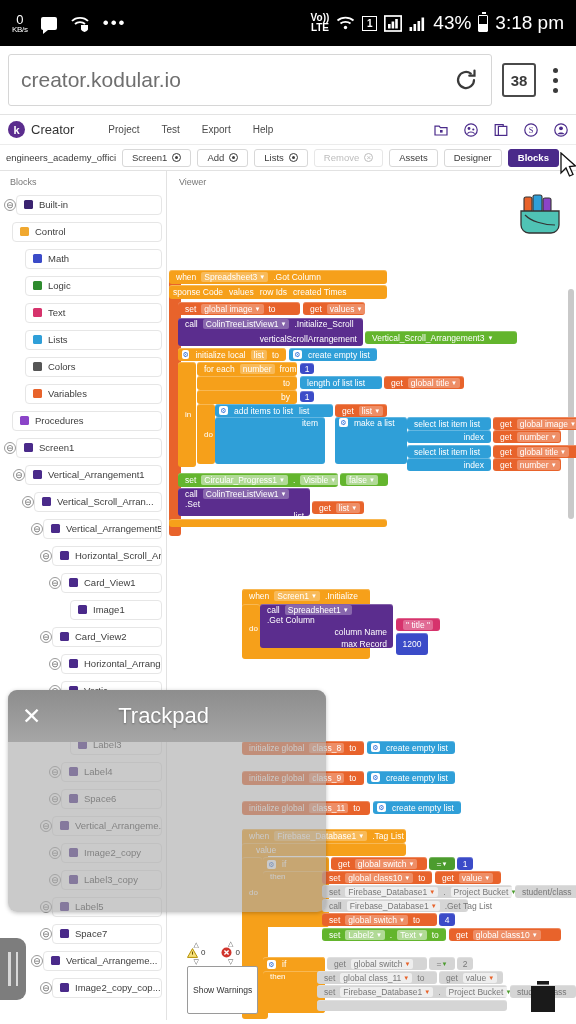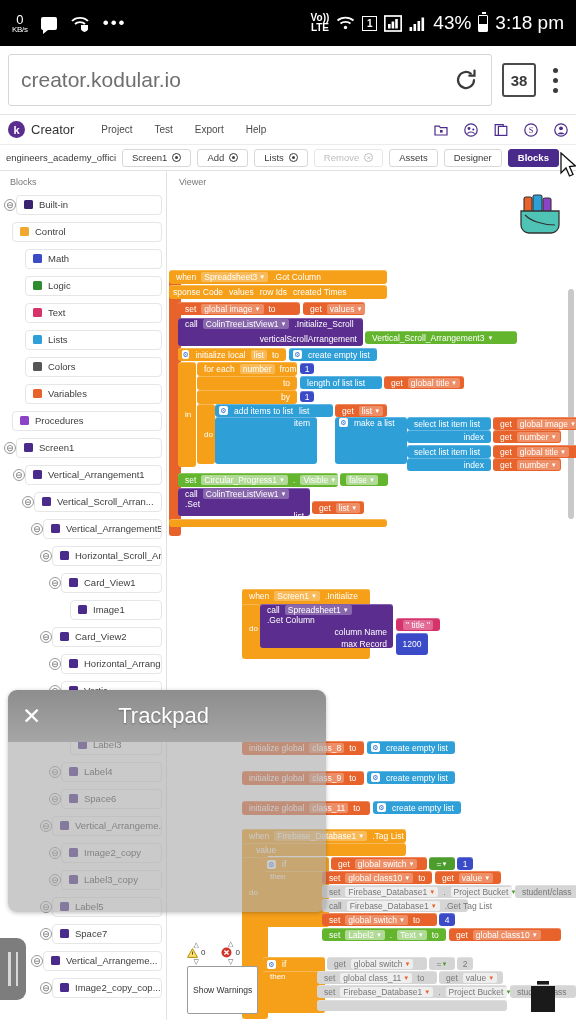--- a/index.html
+++ b/index.html
@@ -72,21 +72,21 @@
   #kodular-header {
     height: 30px; display: flex; align-items: center; padding: 0 8px;
     border-bottom: 1px solid #ececec; background: #fff;
   }
   .brand { display: flex; align-items: center; gap: 6px; }
   .brand-logo {
     width: 17px; height: 17px; border-radius: 50%; background: #5b2d8e; color: #fff;
     font-size: 11px; font-weight: bold; display: flex; align-items: center; justify-content: center;
   }
   .brand-name { font-size: 13px; color: #333; }
-  .hmenu { display: flex; gap: 22px; margin-left: 27px; }
+  .hmenu { display: flex; gap: 22px; margin-left: 34px; }
   .hmenu span { font-size: 10px; color: #4a4a4a; }
   .hicons { margin-left: auto; display: flex; gap: 16px; align-items: center; }
   .hicons svg { display: block; }
 
   
   #project-bar {
     height: 26px; display: flex; align-items: center; gap: 6px; padding: 0 6px;
     border-bottom: 1px solid #e2e2e2; background: #fff; position: relative;
   }
   #project-name { font-size: 9.5px; color: #3b3b3b; width: 110px; }
@@ -729,21 +729,21 @@
         <span class="lbl">add items to list</span>
         <span class="lbl">list</span>
       </div>
       <div class="blk set" style="left:168px; top:233px; width:52px; height:13px;">
         <span class="lbl">get</span>
         <span class="fld">
             <span>list</span>
             <span class="caret">▼</span>
           </span>
       </div>
-      <div class="blk list" style="left:48px; top:246px; width:102px; height:47px; align-items:flex-start; justify-content:flex-end; padding-top:1px;">
+      <div class="blk list" style="left:48px; top:246px; width:110px; height:47px; align-items:flex-start; justify-content:flex-end; padding-top:1px;">
         <span class="lbl">item</span>
       </div>
       <div class="blk list" style="left:168px; top:246px; width:72px; height:47px; align-items:flex-start; padding-top:1px;">
         <span class="mut">⚙</span>
         <span class="lbl">make a list</span>
       </div>
 
       <div class="blk list" style="left:240px; top:246px; width:84px; height:13px;">
         <span class="lbl">select list item  list</span>
       </div>

